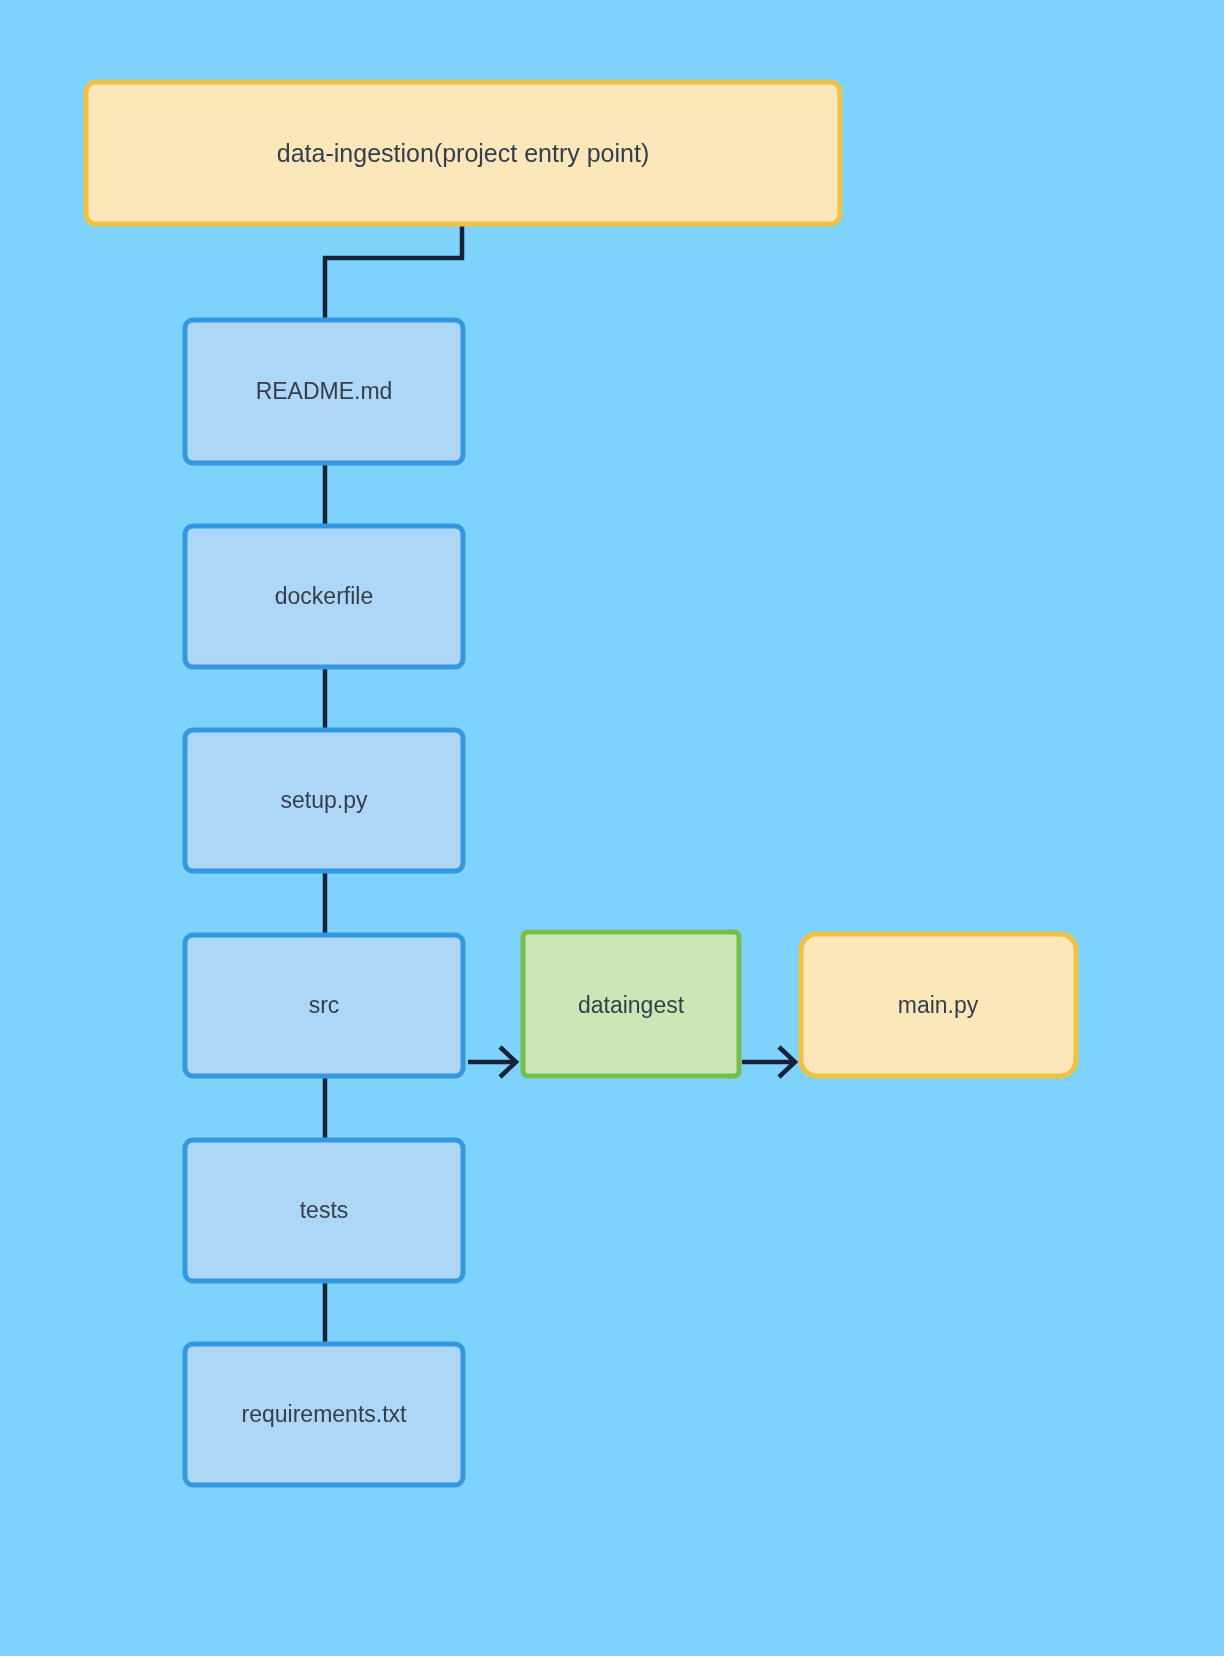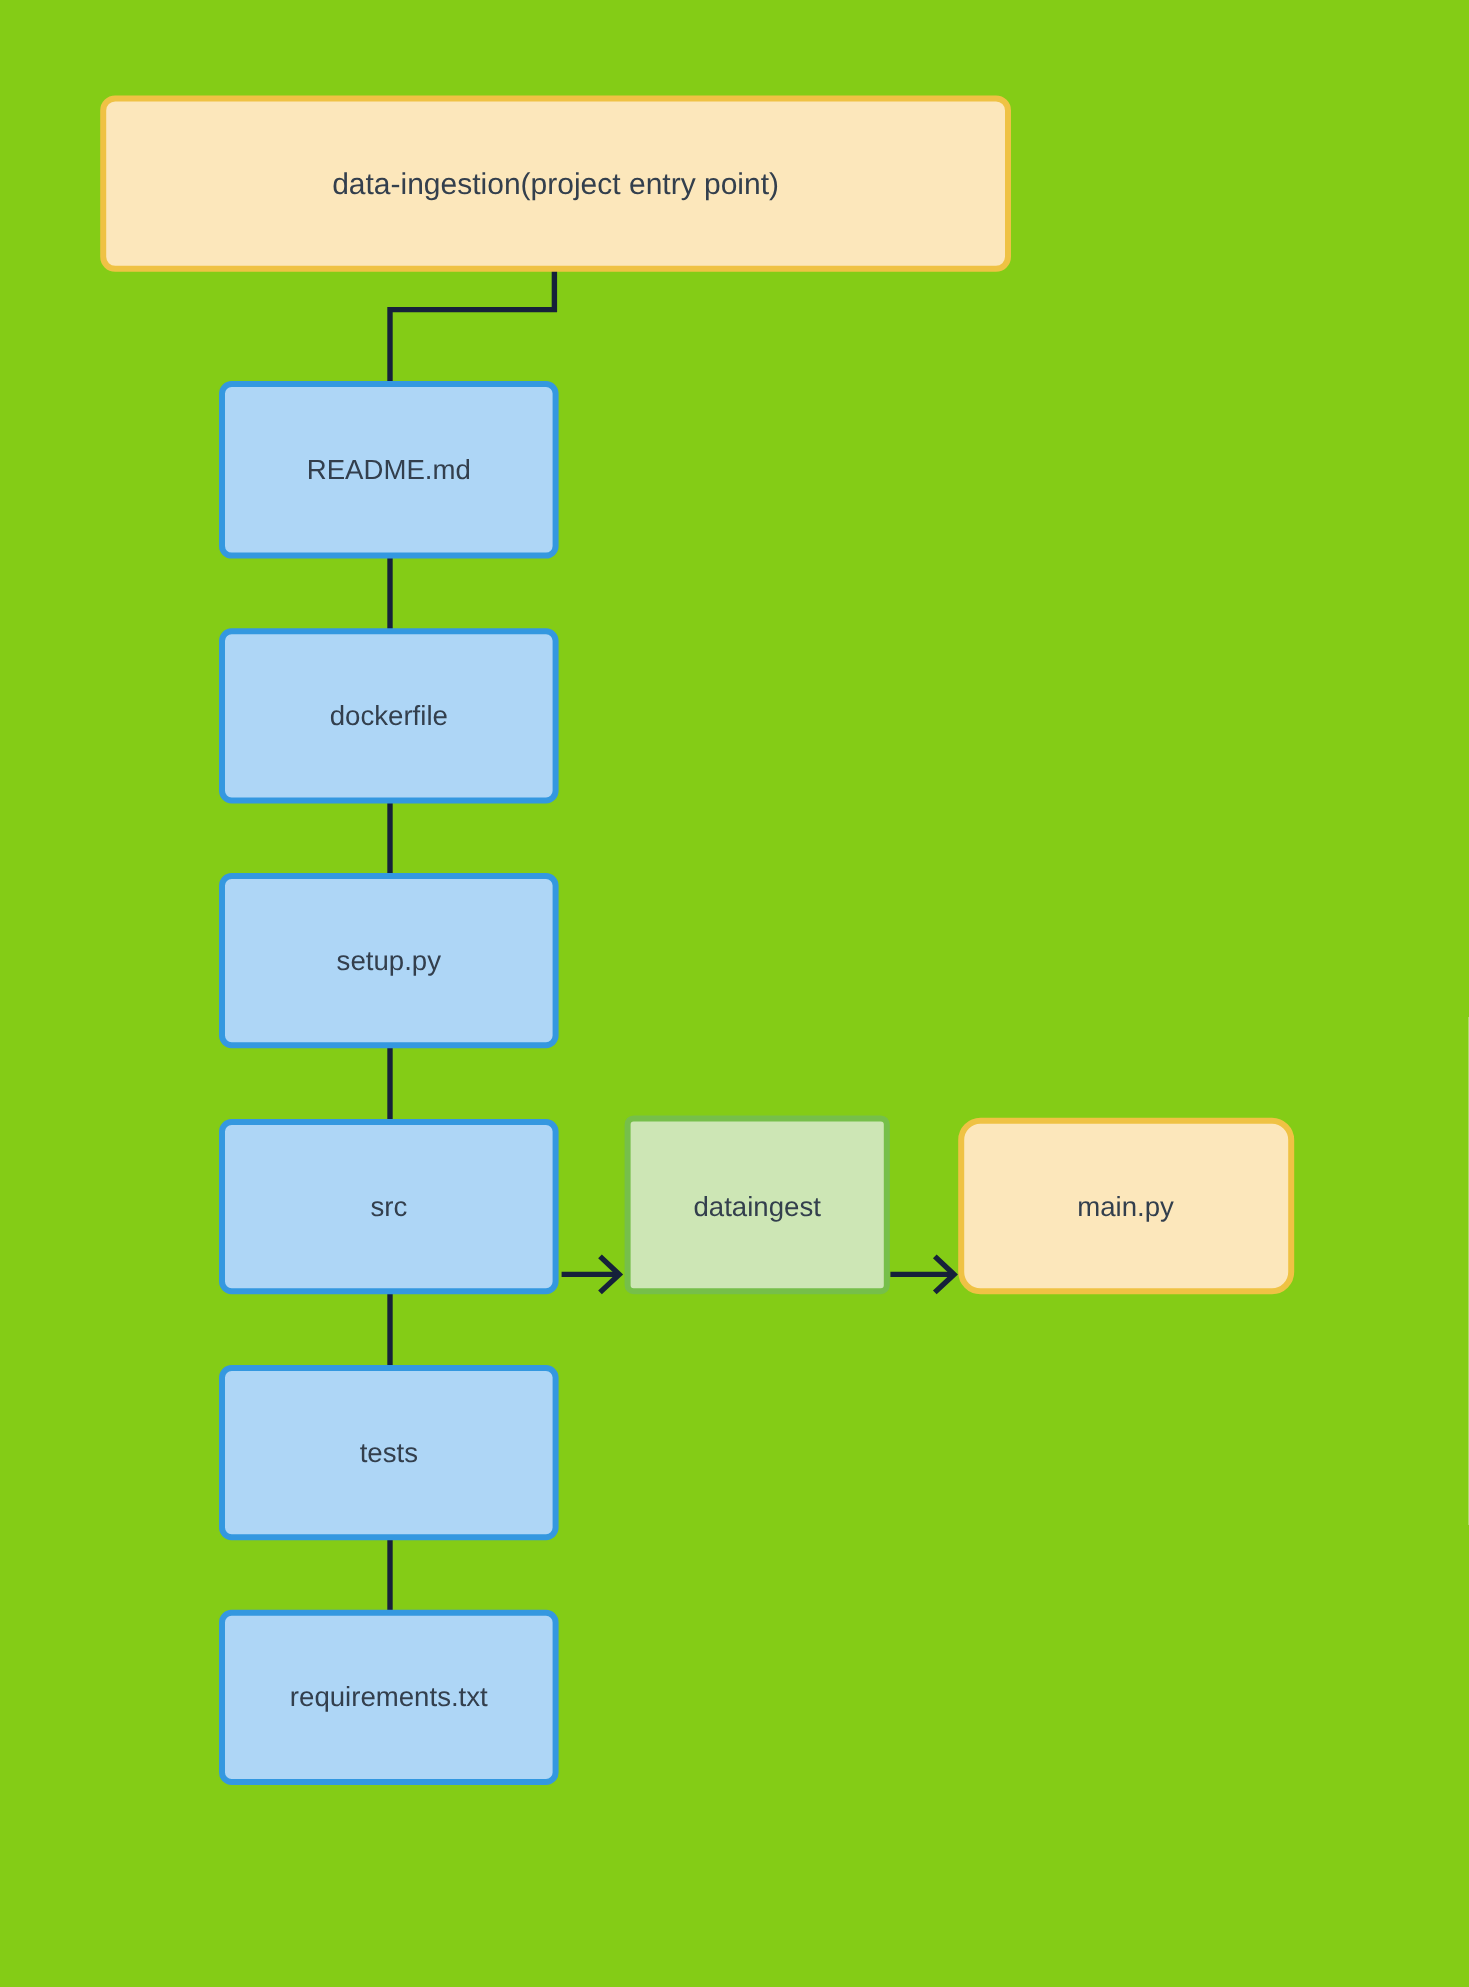--- a/index.html
+++ b/index.html
@@ -10,21 +10,21 @@
   body {
     width: 1224px;
     height: 1656px;
     font-family: "Liberation Sans", sans-serif;
     overflow: hidden;
   }
   #flow-root {
     position: relative;
     width: 1224px;
     height: 1656px;
-    background: #84cc16;
+    background: #7dd3fc;
     text-align: right;
   }
   svg.flow-canvas {
     position: absolute;
     top: 0;
     left: 0;
     width: 1224px;
     height: 1656px;
     display: block;
   }

